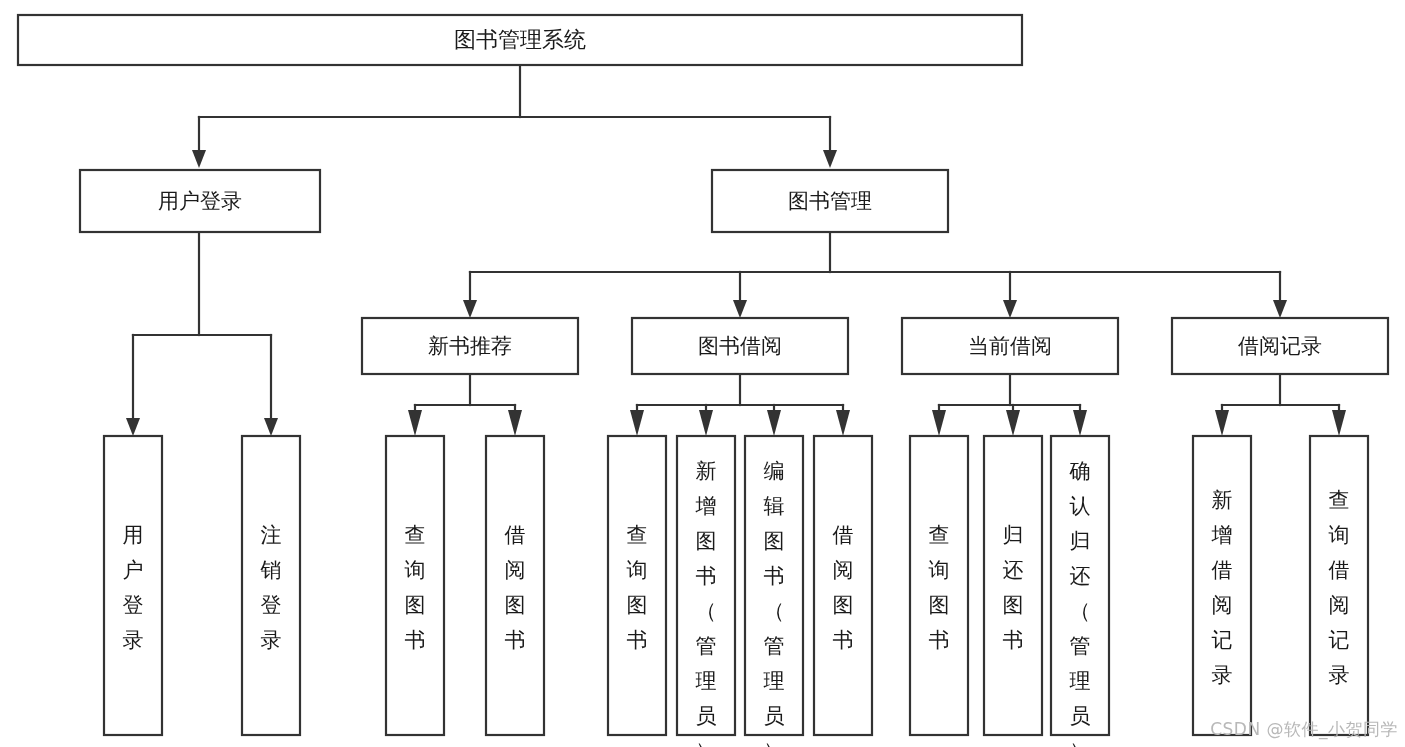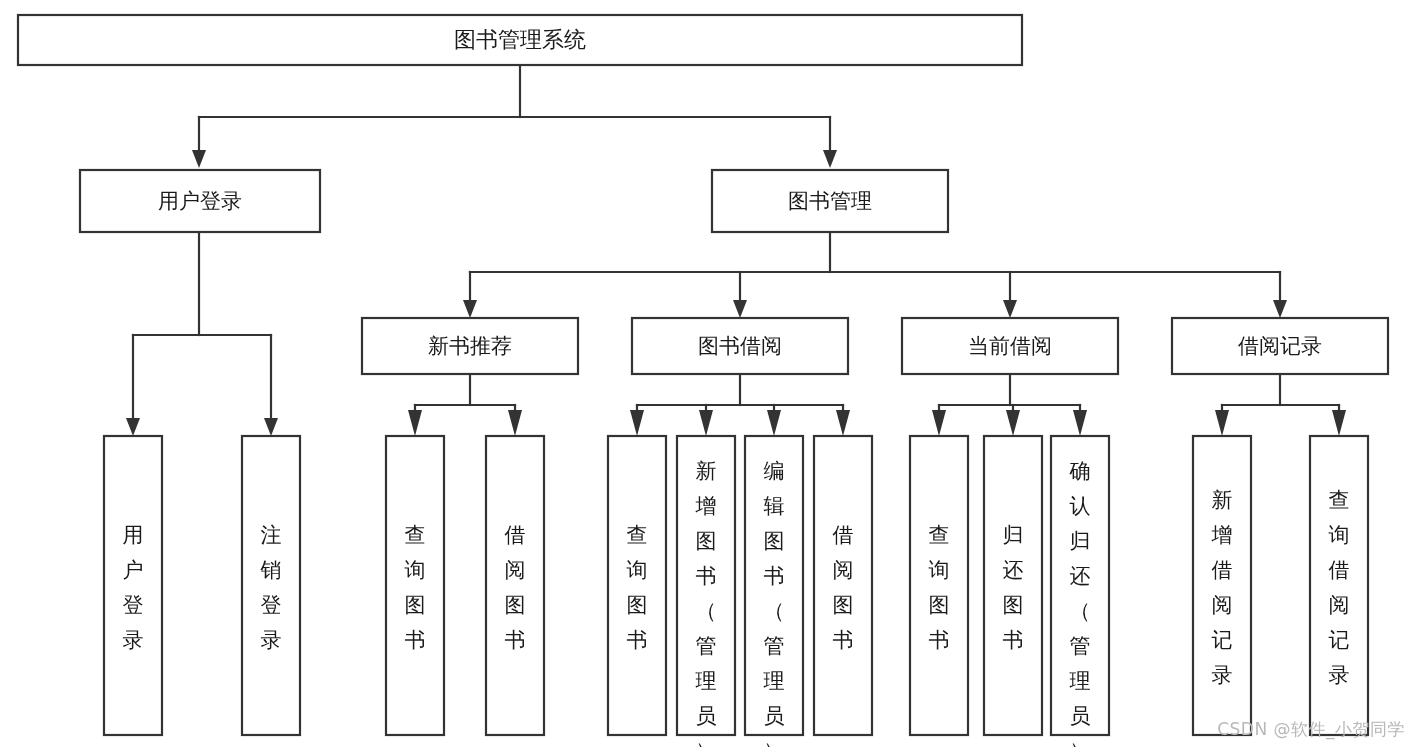--- a/index.html
+++ b/index.html
@@ -45,21 +45,21 @@
     stroke-width: 2.2;
     fill: none;
     stroke-linecap: square;
   }
   .arrow-head {
     fill: #333333;
     stroke: none;
   }
   .watermark {
     position: absolute;
-    right: 0;
+    right: 7px;
     bottom: 6px;
     font-family: "DejaVu Sans", "Liberation Sans", sans-serif;
     font-size: 17px;
     color: #b8b8b8;
     white-space: nowrap;
     letter-spacing: 0.5px;
     pointer-events: none;
   }
 </style>
 </head>

